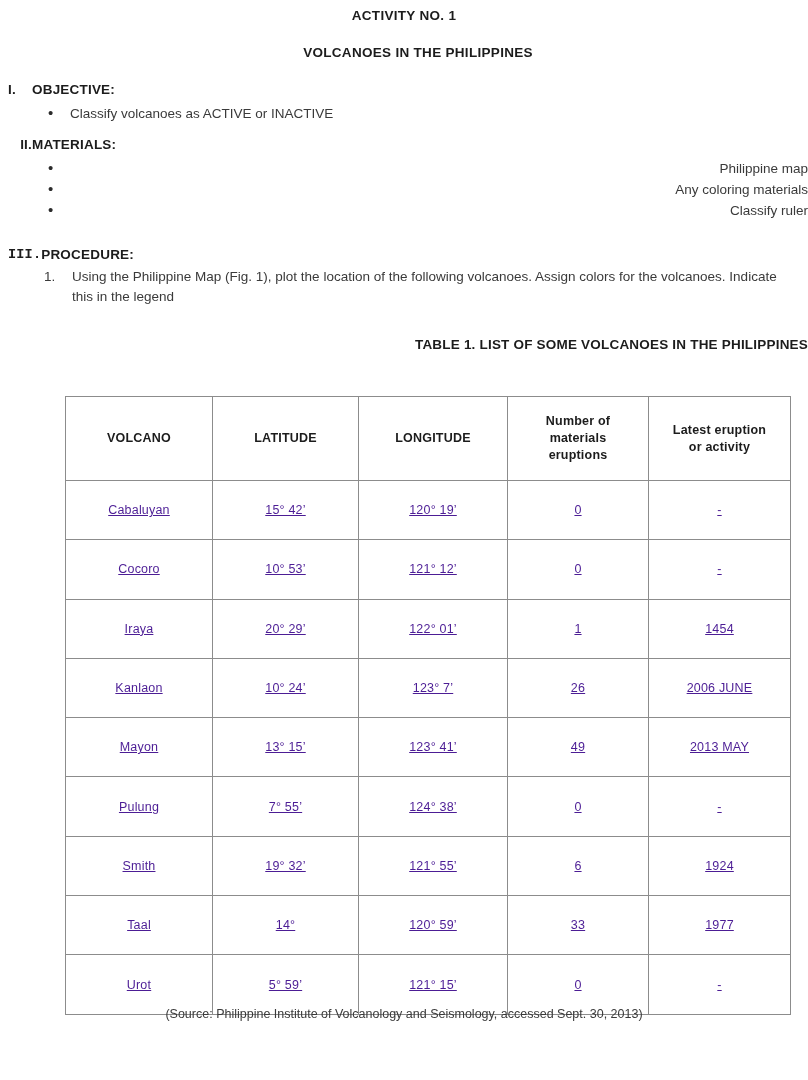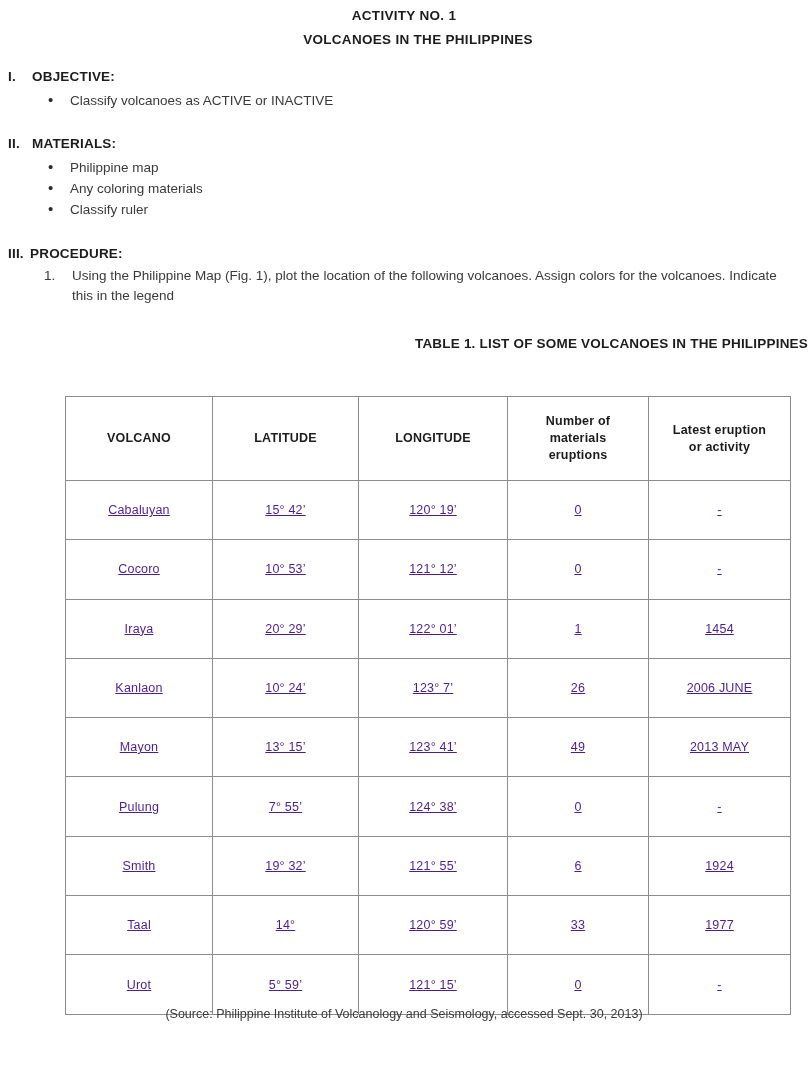--- a/index.html
+++ b/index.html
@@ -19,39 +19,39 @@
 
   
   .doc-title {
     text-align: center;
     font-weight: bold;
     font-size: 13.5px;
     letter-spacing: 0.3px;
     color: #1c1c1c;
   }
   #activity-title { margin-top: 8px; }
-  #subject-title  { margin-top: 9px; padding-left: 28px; }
+  #subject-title  { margin-top: 22px; padding-left: 28px; }
 
   
   .section {
     position: relative;
     margin-left: 8px;
   }
   .section-head {
     font-weight: bold;
     font-size: 13.5px;
     color: #1c1c1c;
     letter-spacing: 0.2px;
     display: flex;
   }
   .sec-num {
     display: inline-block;
     min-width: 24px;
   }
-  .sec-num.tight { min-width: 22px; }
+  .sec-num.tight { min-width: 22px; font-family: Liberation Mono, monospace; }
 
   
   ul.bullets {
     margin: 6px 0 0 0;
     padding: 0;
     list-style: none;
   }
   ul.bullets li {
     position: relative;
     padding-left: 62px;
@@ -161,21 +161,21 @@
   <div class="section" style="margin-top:22px;">
     <div class="section-head">
       <span class="sec-num">I.</span>
       <span>OBJECTIVE:</span>
     </div>
     <ul class="bullets">
       <li>Classify volcanoes as ACTIVE or INACTIVE</li>
     </ul>
   </div>
 
-  <div class="section" style="margin-top:25px;">
+  <div class="section" style="margin-top:13px;text-align:right;">
     <div class="section-head">
       <span class="sec-num">II.</span>
       <span>MATERIALS:</span>
     </div>
     <ul class="bullets">
       <li>Philippine map</li>
       <li>Any coloring materials</li>
       <li>Classify ruler</li>
     </ul>
   </div>

